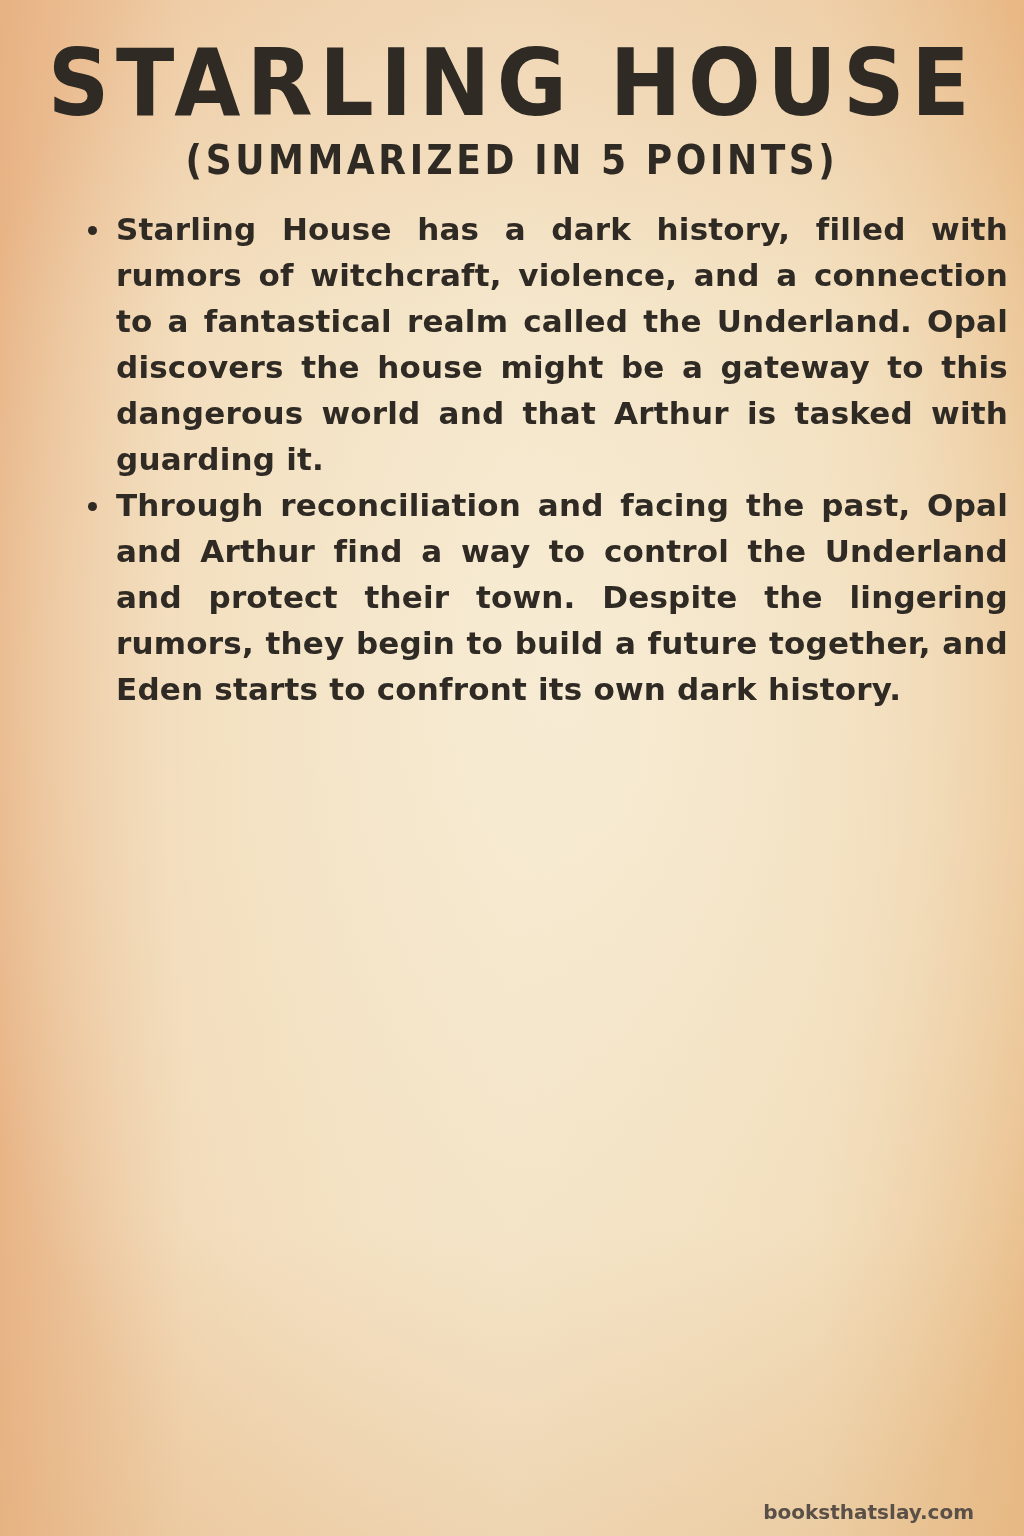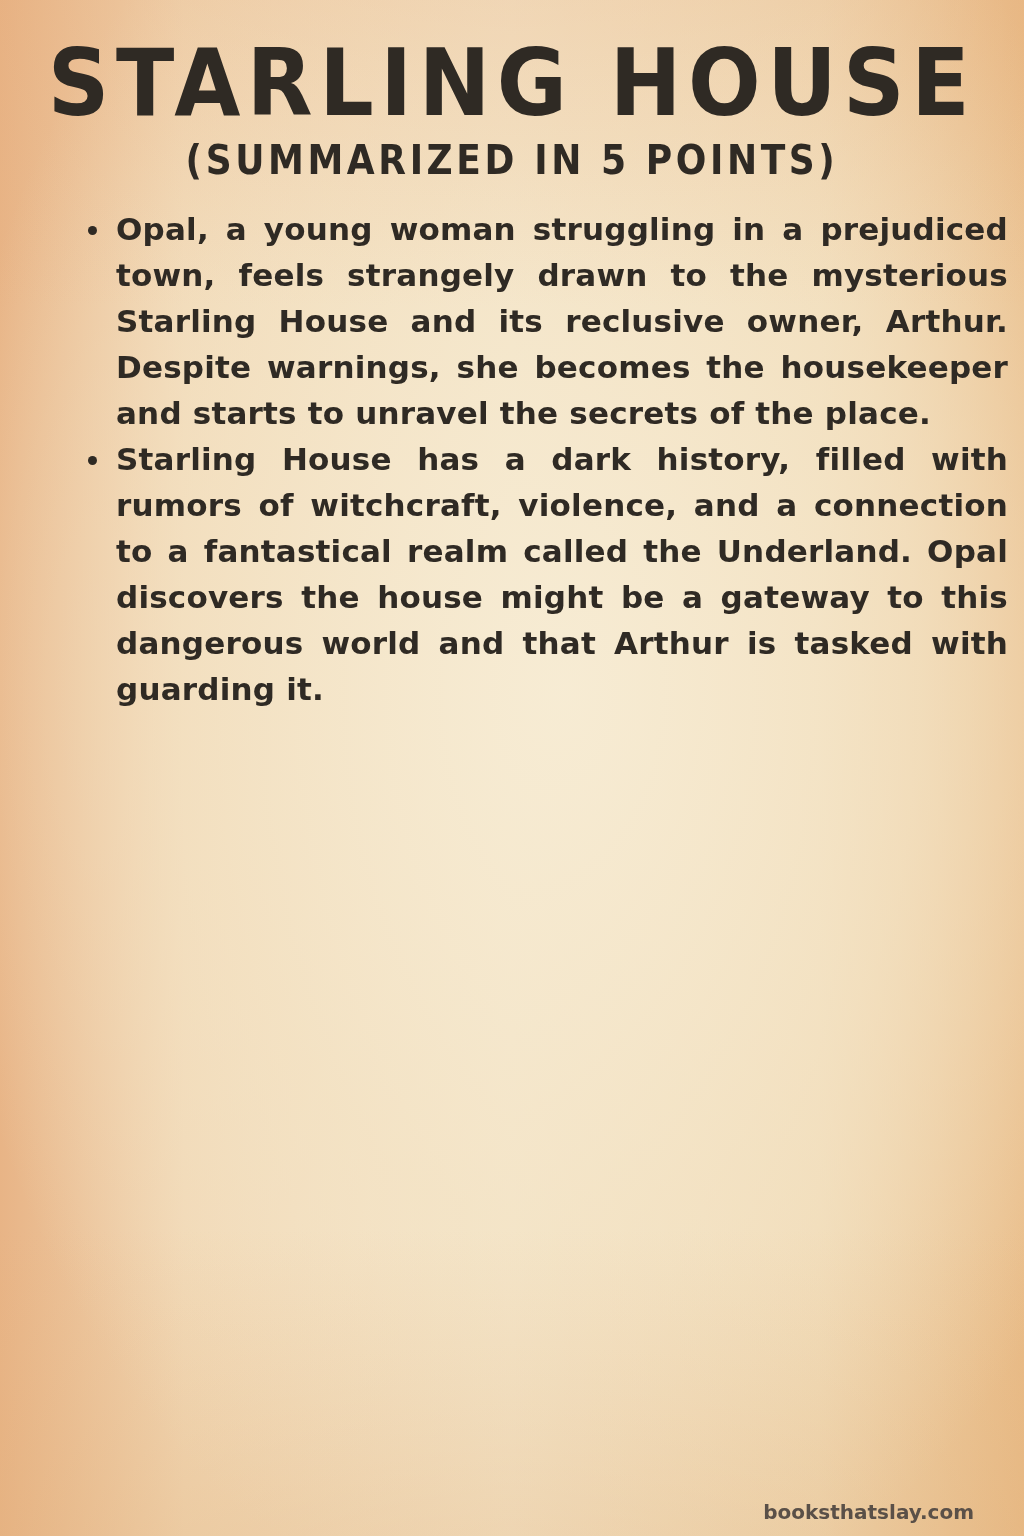--- a/index.html
+++ b/index.html
@@ -46,17 +46,17 @@
 </style>
 </head>
 <body>
 
 <div class="vignette"></div>
 
 <h1 class="title" style="margin:0;">STARLING HOUSE</h1>
 <h2 class="subtitle" style="margin:0;">(SUMMARIZED IN 5 POINTS)</h2>
 
 <ul class="points">
-  <li>Opal, a young woman struggling in a prejudiced town, feels strangely drawn to the mysterious Starling House and its reclusive owner, Arthur. Despite warnings, she becomes the housekeeper and starts to unravel the secrets of the place.</li>
   <li>Starling House has a dark history, filled with rumors of witchcraft, violence, and a connection to a fantastical realm called the Underland. Opal discovers the house might be a gateway to this dangerous world and that Arthur is tasked with guarding it.</li>
+  <li>Through reconciliation and facing the past, Opal and Arthur find a way to control the Underland and protect their town. Despite the lingering rumors, they begin to build a future together, and Eden starts to confront its own dark history.</li>
 </ul>
 
 <div class="footer">booksthatslay.com</div>
 
 </body></html>

